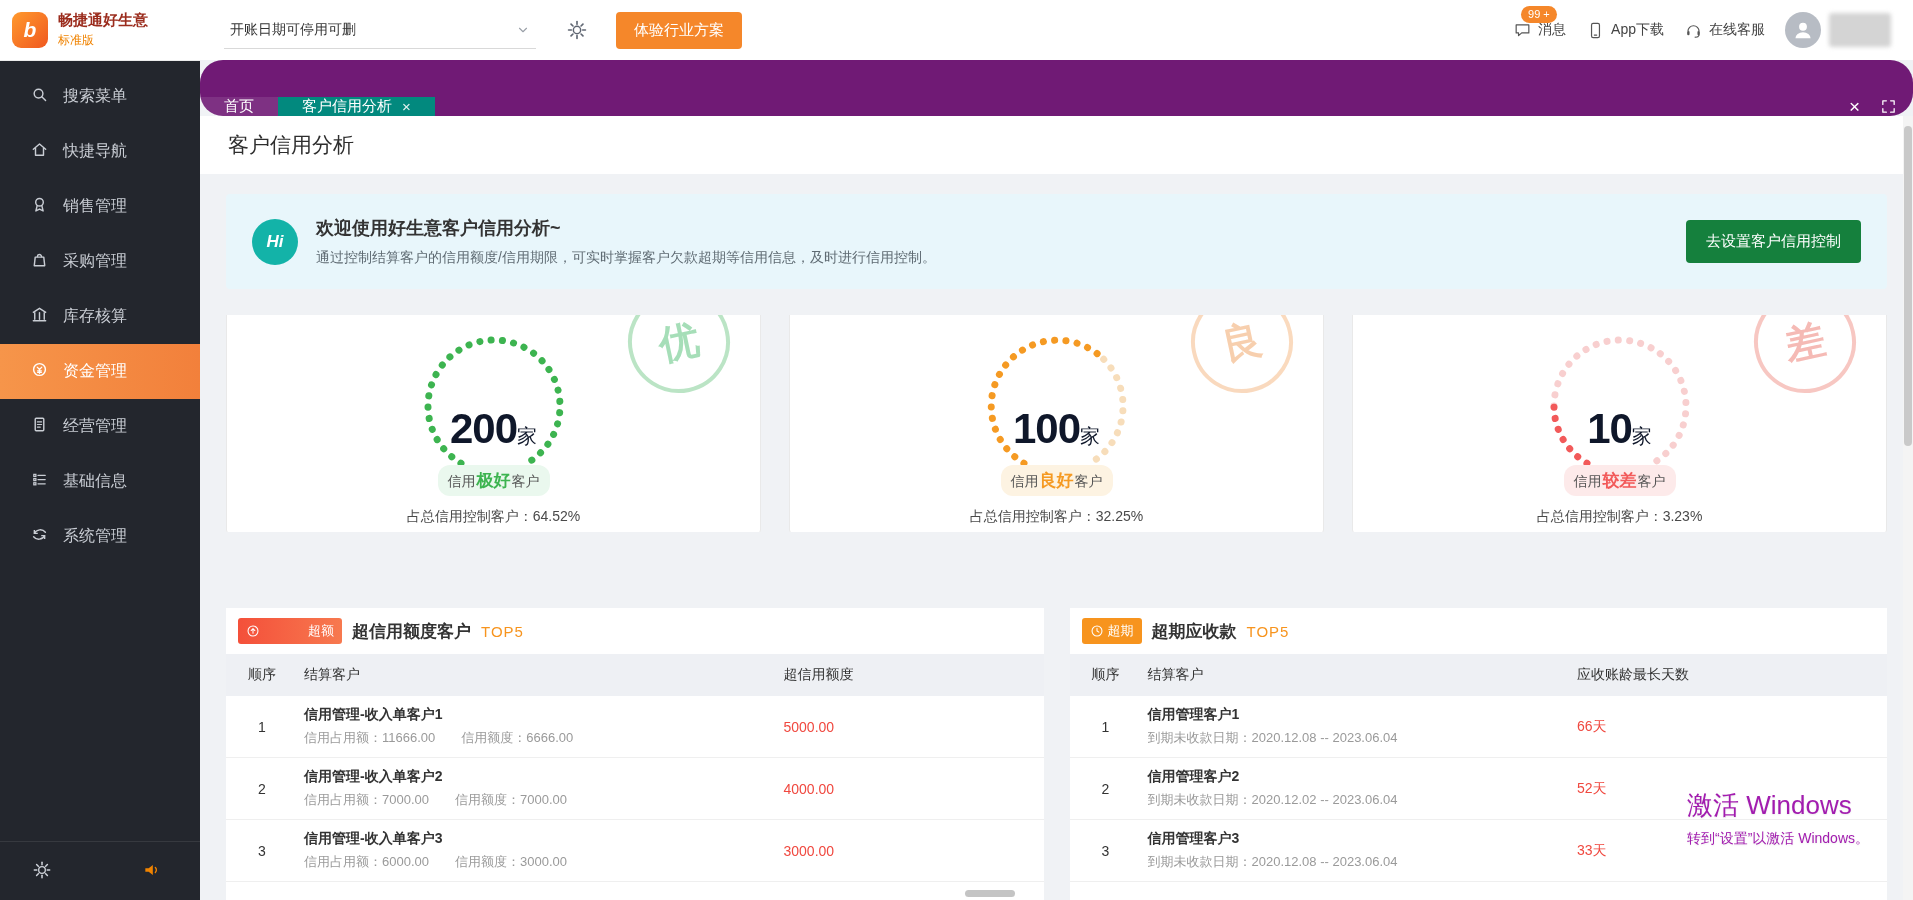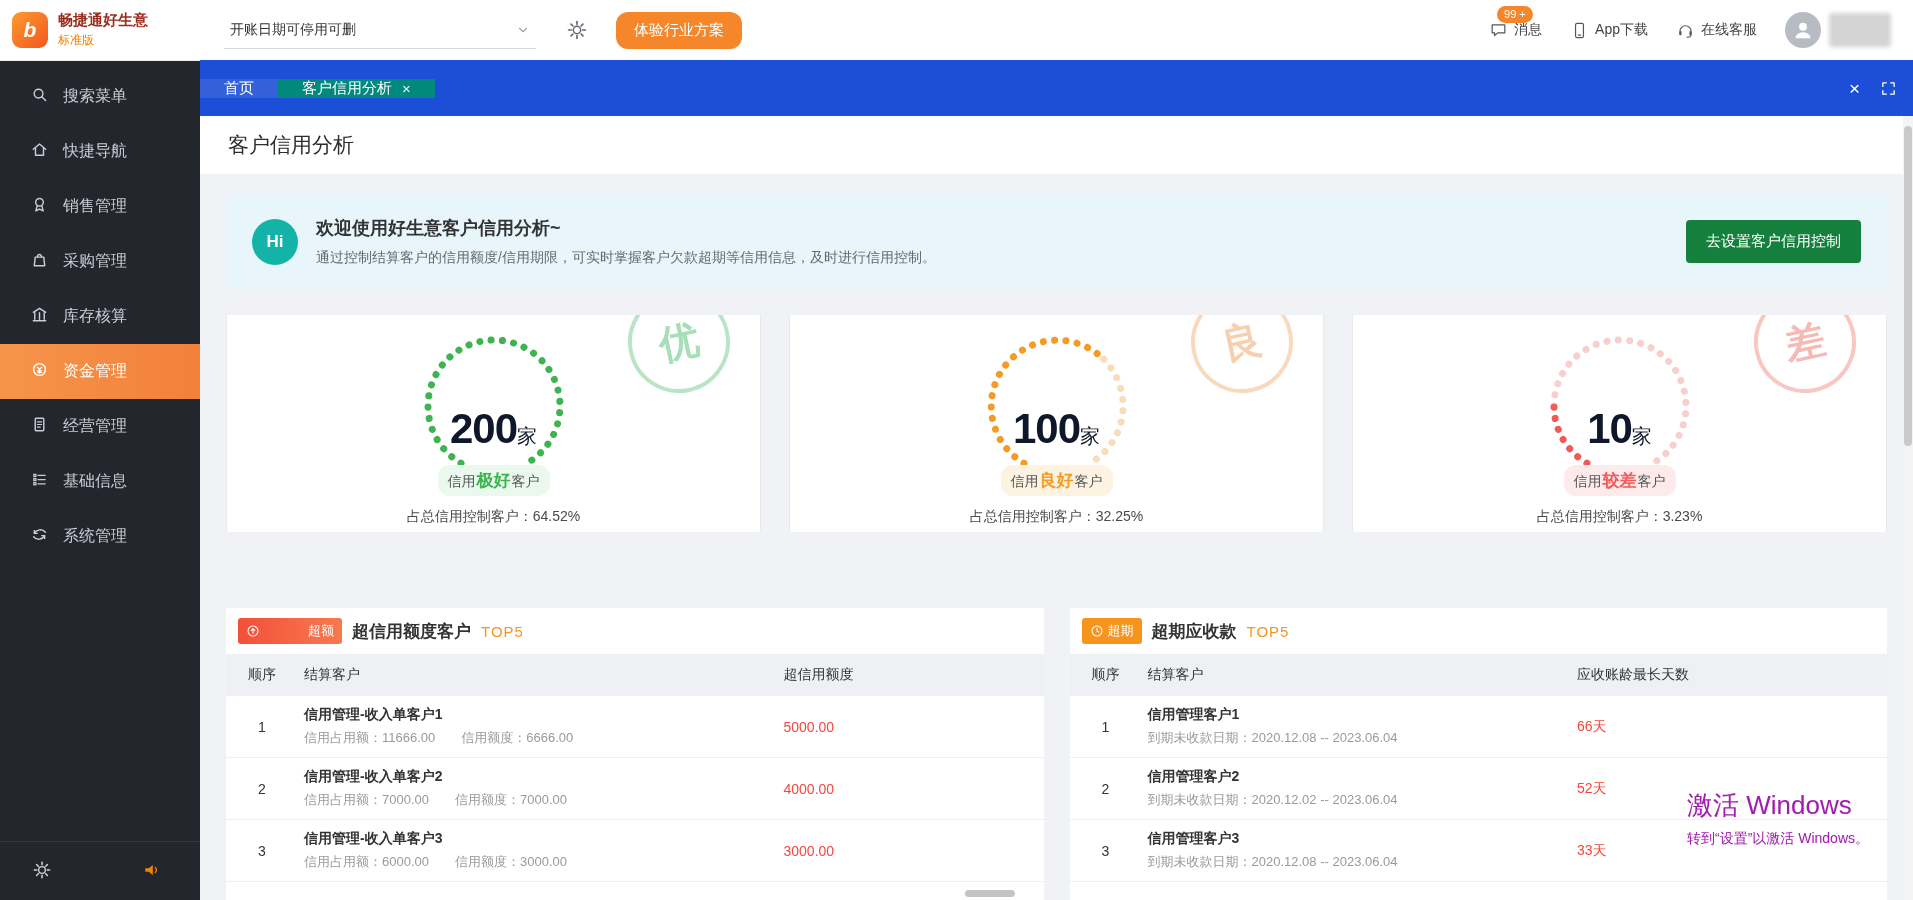--- a/index.html
+++ b/index.html
@@ -30,50 +30,50 @@
   
   .main{flex:1;display:flex;flex-direction:column;position:relative;min-width:0;}
 
   
   .topbar{height:60px;background:#fff;display:flex;align-items:center;padding:0 22px 0 24px;flex:0 0 60px;}
   .combo{width:300px;display:flex;align-items:center;justify-content:space-between;border-bottom:1px solid #d9d9d9;
     padding:9px 6px;font-size:14px;color:#333;cursor:pointer;}
   .combo svg{width:14px;height:14px;color:#9aa0a8;}
   .gear-btn{margin-left:30px;color:#5f6672;cursor:pointer;display:flex;}
   .gear-btn svg{width:22px;height:22px;}
-  .industry-btn{margin-left:28px;background:#f5872a;color:#fff;font-size:15px;padding:9px 18px;border-radius:12px;border:none;cursor:pointer;font-family:inherit;}
-  .topbar-right{margin-left:auto;display:flex;align-items:center;gap:28px;}
+  .industry-btn{margin-left:28px;background:#f5872a;color:#fff;font-size:15px;padding:9px 18px;border-radius:4px;border:none;cursor:pointer;font-family:inherit;}
+  .topbar-right{margin-left:auto;display:flex;align-items:center;gap:20px;}
   .top-link{display:flex;align-items:center;gap:6px;font-size:14px;color:#444;position:relative;cursor:pointer;}
   .top-link svg{width:19px;height:19px;color:#555;}
   .badge-99{position:absolute;top:-15px;left:8px;background:#f5872a;color:#fff;font-size:11px;line-height:1;
     padding:3px 7px;border-radius:9px;white-space:nowrap;}
   .user{display:flex;align-items:center;gap:8px;}
   .avatar{width:36px;height:36px;border-radius:50%;background:#b7bcc4;display:flex;align-items:center;justify-content:center;overflow:hidden;cursor:pointer;}
   .avatar svg{width:26px;height:26px;}
   .name-blur{width:62px;height:34px;background:#d4d4d4;border-radius:3px;filter:blur(2px);}
 
   
-  .tabbar{height:56px;background:#1d4ed8;display:flex;align-items:center;flex:0 0 56px;}
+  .tabbar{height:56px;background:#701a75;display:flex;align-items:flex-end;flex:0 0 56px;border-radius:23px;}
   .tab{display:flex;align-items:center;gap:10px;padding:0 24px;color:#fff;font-size:15px;cursor:pointer;}
   .tab.home{background:rgba(255,255,255,0.10);}
   .tab.active{background:#02897e;}
   .tab .close-x{font-size:15px;opacity:.9;}
   .tabbar-right{margin-left:auto;display:flex;align-items:center;gap:20px;padding-right:16px;color:#fff;}
   .tabbar-right .x{font-size:19px;line-height:1;cursor:pointer;}
   .tabbar-right svg{width:17px;height:17px;cursor:pointer;}
 
   
   .page-titlebar{height:58px;background:#fff;display:flex;align-items:center;padding-left:28px;
     font-size:21px;color:#2e2e2e;flex:0 0 58px;box-shadow:0 1px 0 #e8e8e8;}
 
   
   .content{flex:1;background:#f0f2f5;padding:20px 26px 0;overflow:hidden;position:relative;}
 
   .banner{background:#e8f6fb;border-radius:4px;height:95px;display:flex;align-items:center;padding:0 26px;gap:18px;}
-  .hi-badge{width:46px;height:46px;border-radius:50%;background:#13b3a8;color:#fff;font-weight:bold;
+  .hi-badge{width:46px;height:46px;border-radius:50%;background:#13b3a8;color:#fff;font-style:italic;font-weight:bold;
     font-size:17px;display:flex;align-items:center;justify-content:center;flex:0 0 46px;}
   .banner-title{font-size:18px;font-weight:bold;color:#333;margin-bottom:9px;}
   .banner-desc{font-size:14px;color:#5f6b73;}
   .banner-btn{margin-left:auto;background:#15803d;color:#fff;font-size:15px;padding:12px 20px;border-radius:4px;border:none;cursor:pointer;font-family:inherit;white-space:nowrap;}
 
   
   .cards-clip{height:217px;overflow:hidden;margin-top:26px;}
   .cards{display:flex;gap:28px;margin-top:-83px;}
   .card{flex:1;height:300px;background:#fff;border:1px solid #e9e9e9;border-radius:4px;position:relative;}
   .gauge-wrap{width:170px;height:170px;margin:88px auto 0;position:relative;}

